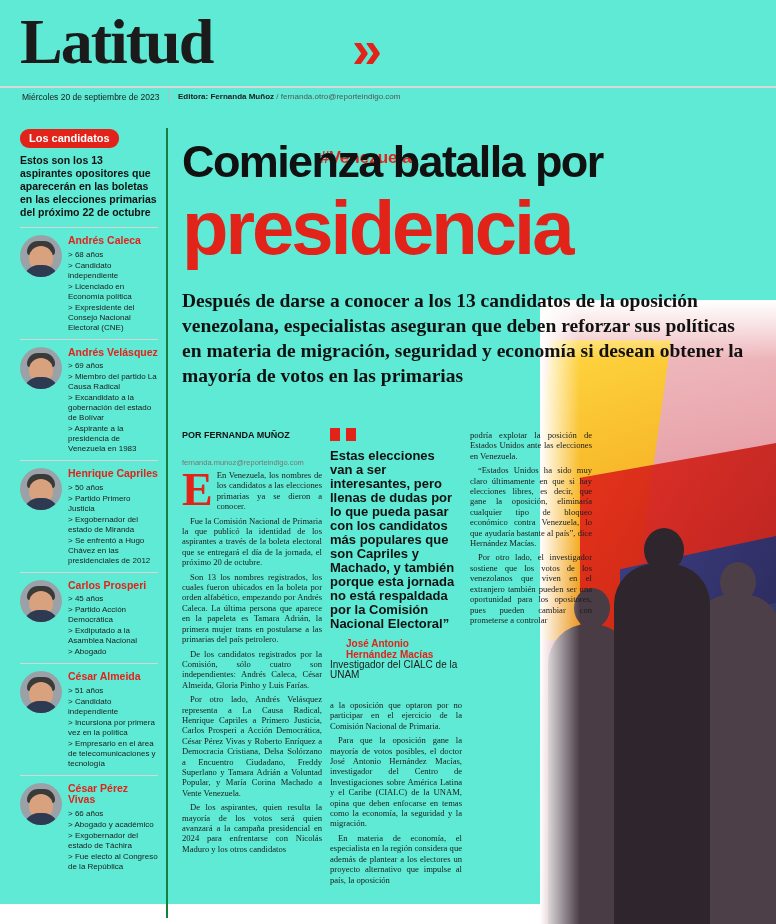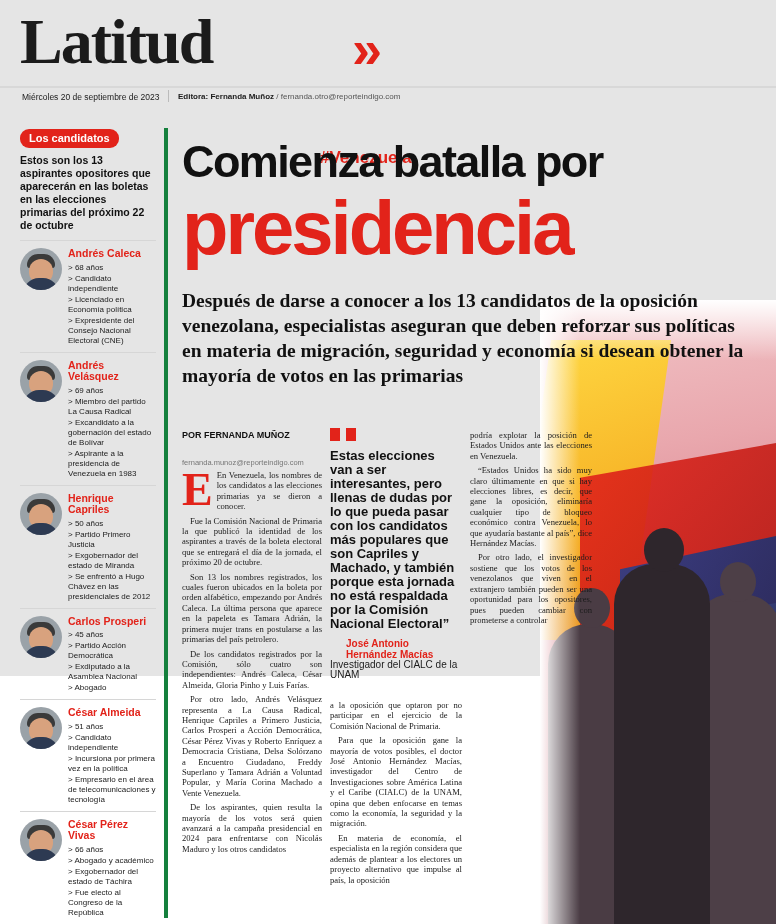--- a/index.html
+++ b/index.html
@@ -4,21 +4,21 @@
 <style>
   * { box-sizing: border-box; }
   html, body { margin:0; padding:0; }
   body {
     width:776px; height:924px;
     font-family:"Liberation Serif", serif;
     background:#ffffff;
     overflow:hidden;
     position:relative;
   }
-  .page { position:relative; width:776px; height:676px; background:#e5e5e5; }
+  .page { position:relative; width:776px; height:904px; background:#5eead4; }
 
   
   .masthead {
     position:absolute; left:0; top:0; width:776px; height:88px;
     border-bottom:2px solid #d8d8d8;
   }
   .logo {
     position:absolute; left:20px; top:10px;
     font-family:"Liberation Serif", serif;
     font-weight:bold; font-size:64px; line-height:64px;
@@ -41,21 +41,21 @@
     position:absolute; left:178px; top:92px;
     font-family:"Liberation Sans", sans-serif;
     font-size:8px; color:#1b1b1b;
   }
   .editor b { font-weight:bold; }
   .editor .mail { color:#555; }
 
   
   .rail {
     position:absolute; left:20px; top:128px; width:148px; height:790px;
-    border-right:4px solid #15803d;
+    border-right:2px solid #15803d;
     padding-right:8px;
   }
   .rail-tag {
     display:inline-block;
     background:#e2231a; color:#fff;
     font-family:"Liberation Sans", sans-serif;
     font-weight:bold; font-size:11px;
     padding:3px 9px 4px 9px;
     border-radius:9px;
     margin-bottom:6px;

